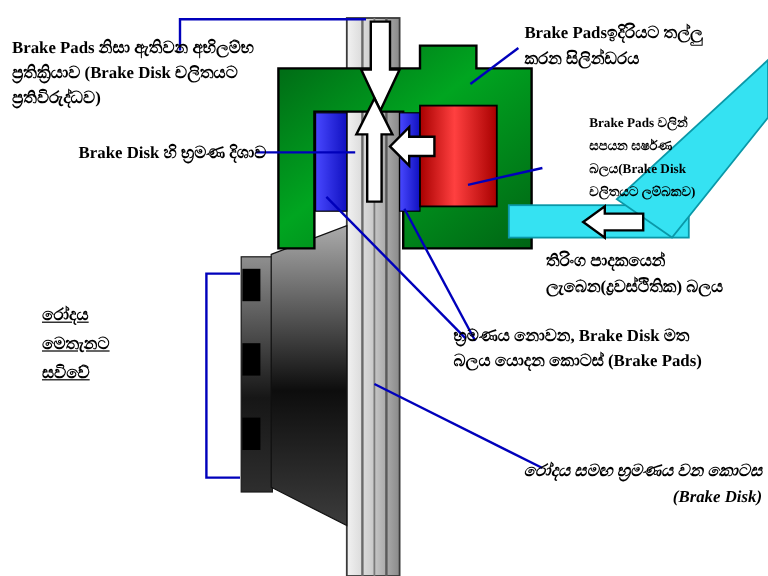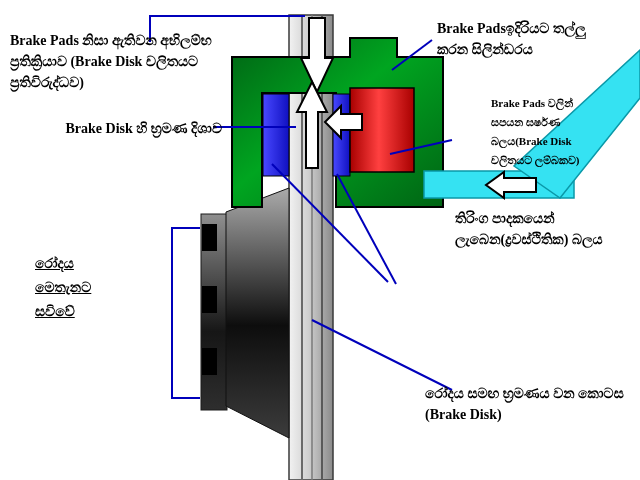--- a/index.html
+++ b/index.html
@@ -3,21 +3,21 @@
 <meta charset="utf-8">
 <style>
   html,body{margin:0;padding:0;background:#fff;}
   .stage{position:relative;width:640px;height:480px;background:#fff;overflow:hidden;
          font-family:"Liberation Serif",serif;}
   svg{position:absolute;left:0;top:0;}
   .label{position:absolute;font-family:"Liberation Serif",serif;font-weight:bold;
          font-size:14px;line-height:21px;color:#000;white-space:pre-line;}
   .label.tight{font-size:11px;line-height:19px;margin-left:36px;}
   .label.wide-lh{line-height:24px;}
-  .label.center{text-align:left;}
+  .label.center{text-align:right;font-style:italic;}
 </style>
 </head>
 <body style="--caliper-green: #00a520; --caliper-green-dark: #006414; --pad-blue: #1010c0; --pad-blue-light: #4848ff; --piston-red: #ff4040; --piston-red-dark: #a80000; --pipe-cyan: #35e2f2; --pipe-cyan-edge: #0a98a8; --disc-light: #f2f2f2; --disc-mid: #cfcfcf; --disc-dark: #8a8a8a; --hub-light: #ababab; --hub-dark: #0d0d0d; --annotation-blue: #0000bb; --arrow-fill: #ffffff; --outline: #000000;">
 
 <div class="stage">
 
   <svg width="640" height="480" viewBox="0 0 640 480">
     <defs>
       <linearGradient id="gDisc" x1="0" y1="0" x2="1" y2="0">
         <stop offset="0" style="stop-color:var(--disc-light)"></stop>
@@ -105,20 +105,22 @@
   <div class="label" style="left:22px;top:118px;width:200px;text-align:right;">Brake Disk හි භ්‍රමණ දිශාව</div>
 
   <div class="label tight" style="left:455px;top:94px;width:160px;">Brake Pads වලින්
 සපයන ඝර්ෂණ
 බලය(Brake Disk
 චලිතයට ලම්බකව)</div>
 
   <div class="label" style="left:455px;top:208px;width:185px;">තිරිංග පාදකයෙන්
 ලැබෙන(ද්‍රවස්ථිතික) බලය</div>
 
+  <div class="label" style="left:378px;top:270px;width:255px;">භ්‍රමණය නොවන, Brake Disk මත
+බලය යොදන කොටස් (Brake Pads)</div>
 
   <div class="label wide-lh" style="left:35px;top:252px;width:120px;text-decoration:underline;">රෝදය
 මෙතැනට
 සවිවේ</div>
 
   <div class="label center" style="left:425px;top:383px;width:210px;">රෝදය සමඟ භ්‍රමණය වන කොටස
 (Brake Disk)</div>
 
 </div>
 

